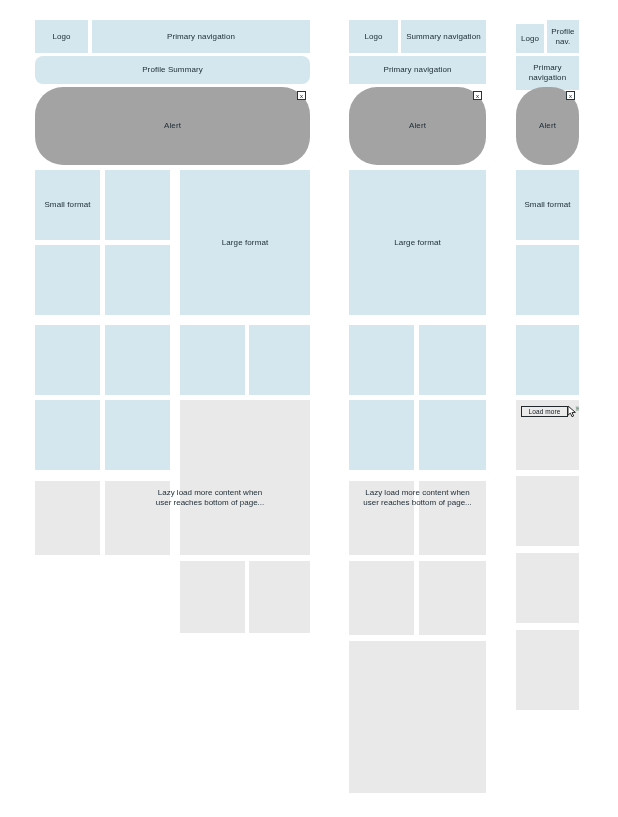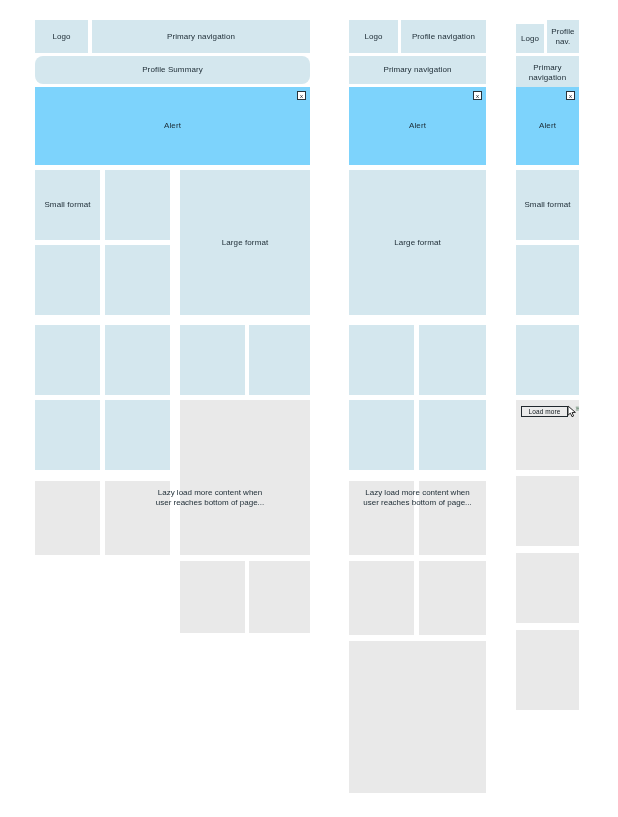--- a/index.html
+++ b/index.html
@@ -28,21 +28,21 @@
     display: flex;
     align-items: center;
     justify-content: center;
     text-align: center;
     font-size: 8px;
     color: #1b2a33;
     line-height: 1.25;
     letter-spacing: .1px;
   }
   .tile.blue        { background: #d4e7ee; }
-  .tile.blue-dark   { background: #7dd3fc; }
+  .tile.blue-dark   { background: #a3a3a3; border-radius: 28px; }
   .tile.gray        { background: #e9e9e9; }
 
   .label {
     pointer-events: none;
     white-space: pre-line;
   }
 
   
   .close-btn {
     position: absolute;
@@ -147,21 +147,21 @@
     <div class="tile gray" style="left:180px; top:561px; width:65px; height:72px;"></div>
     <div class="tile gray" style="left:249px; top:561px; width:61px; height:72px;"></div>
   </div>
 
   <div>
 
     <div class="tile blue" style="left:349px; top:20px; width:49px; height:33px;">
       <span class="label">Logo</span>
     </div>
     <div class="tile blue" style="left:401px; top:20px; width:85px; height:33px;">
-      <span class="label">Profile navigation</span>
+      <span class="label">Summary navigation</span>
     </div>
     <div class="tile blue" style="left:349px; top:56px; width:137px; height:28px;">
       <span class="label">Primary navigation</span>
     </div>
 
     <div class="tile blue-dark" style="left:349px; top:87px; width:137px; height:78px;">
       <span class="label">Alert</span>
       <div class="close-btn" style="right:4px; top:4px;">
         <span>x</span>
       </div>

